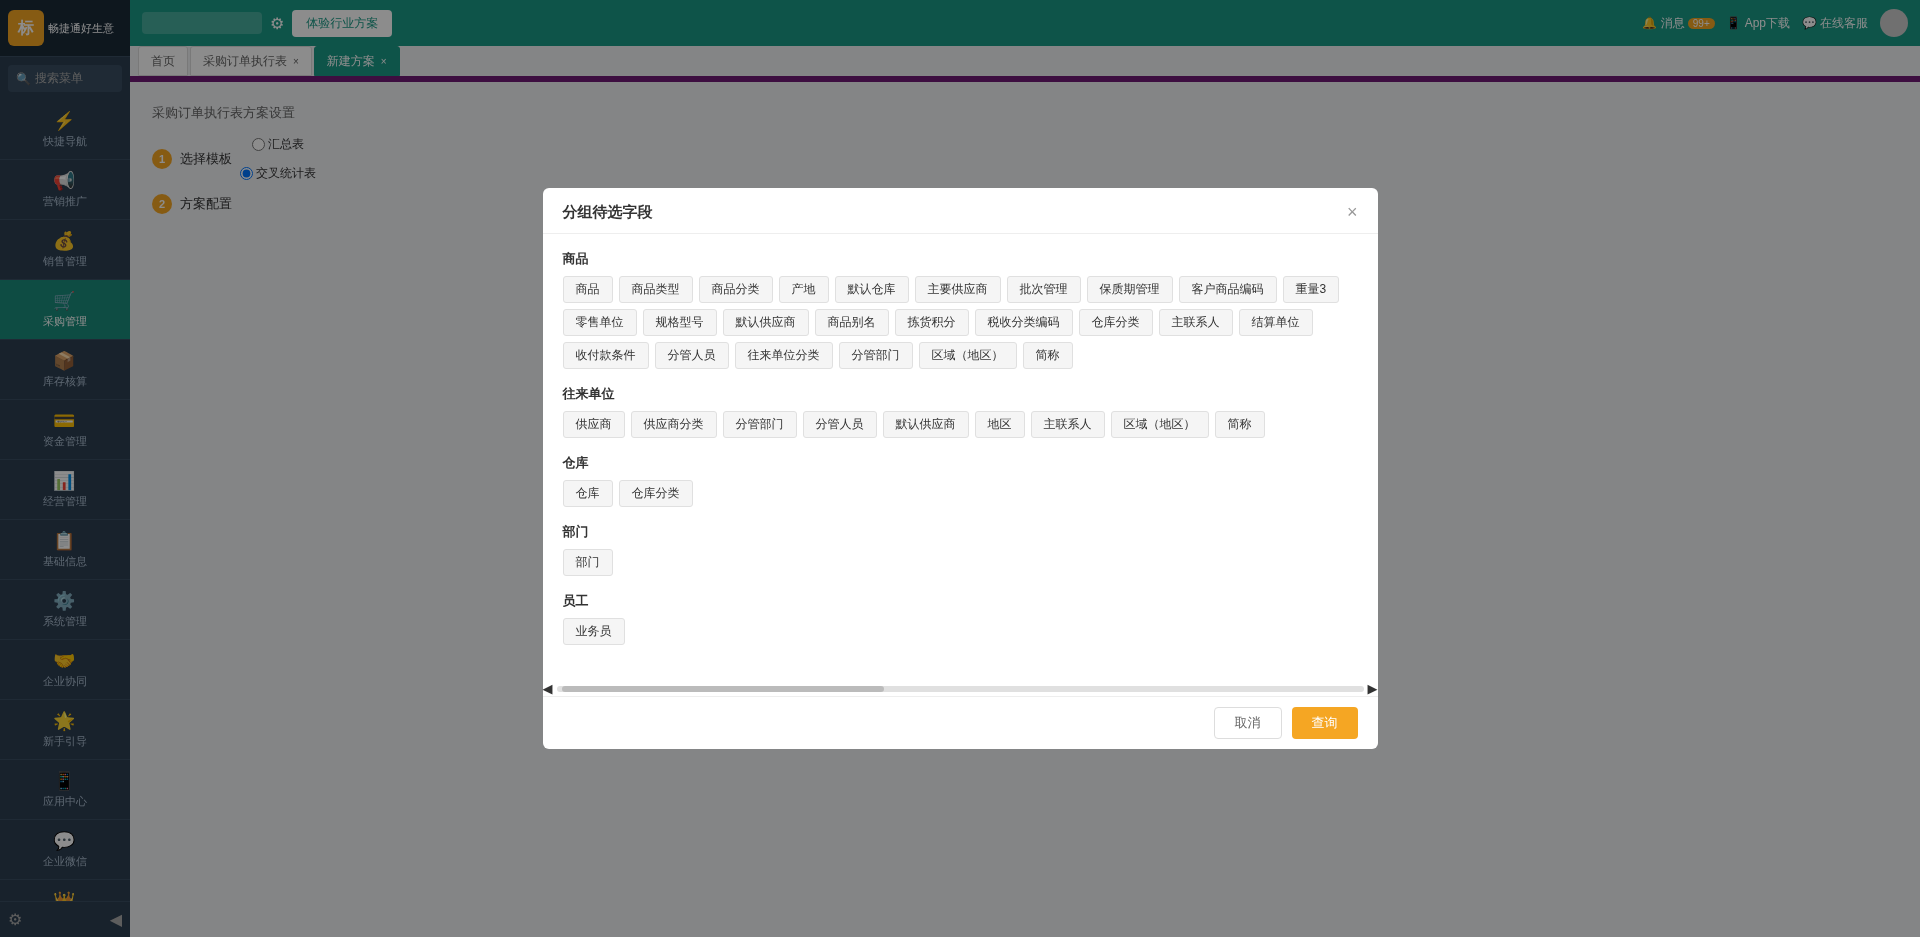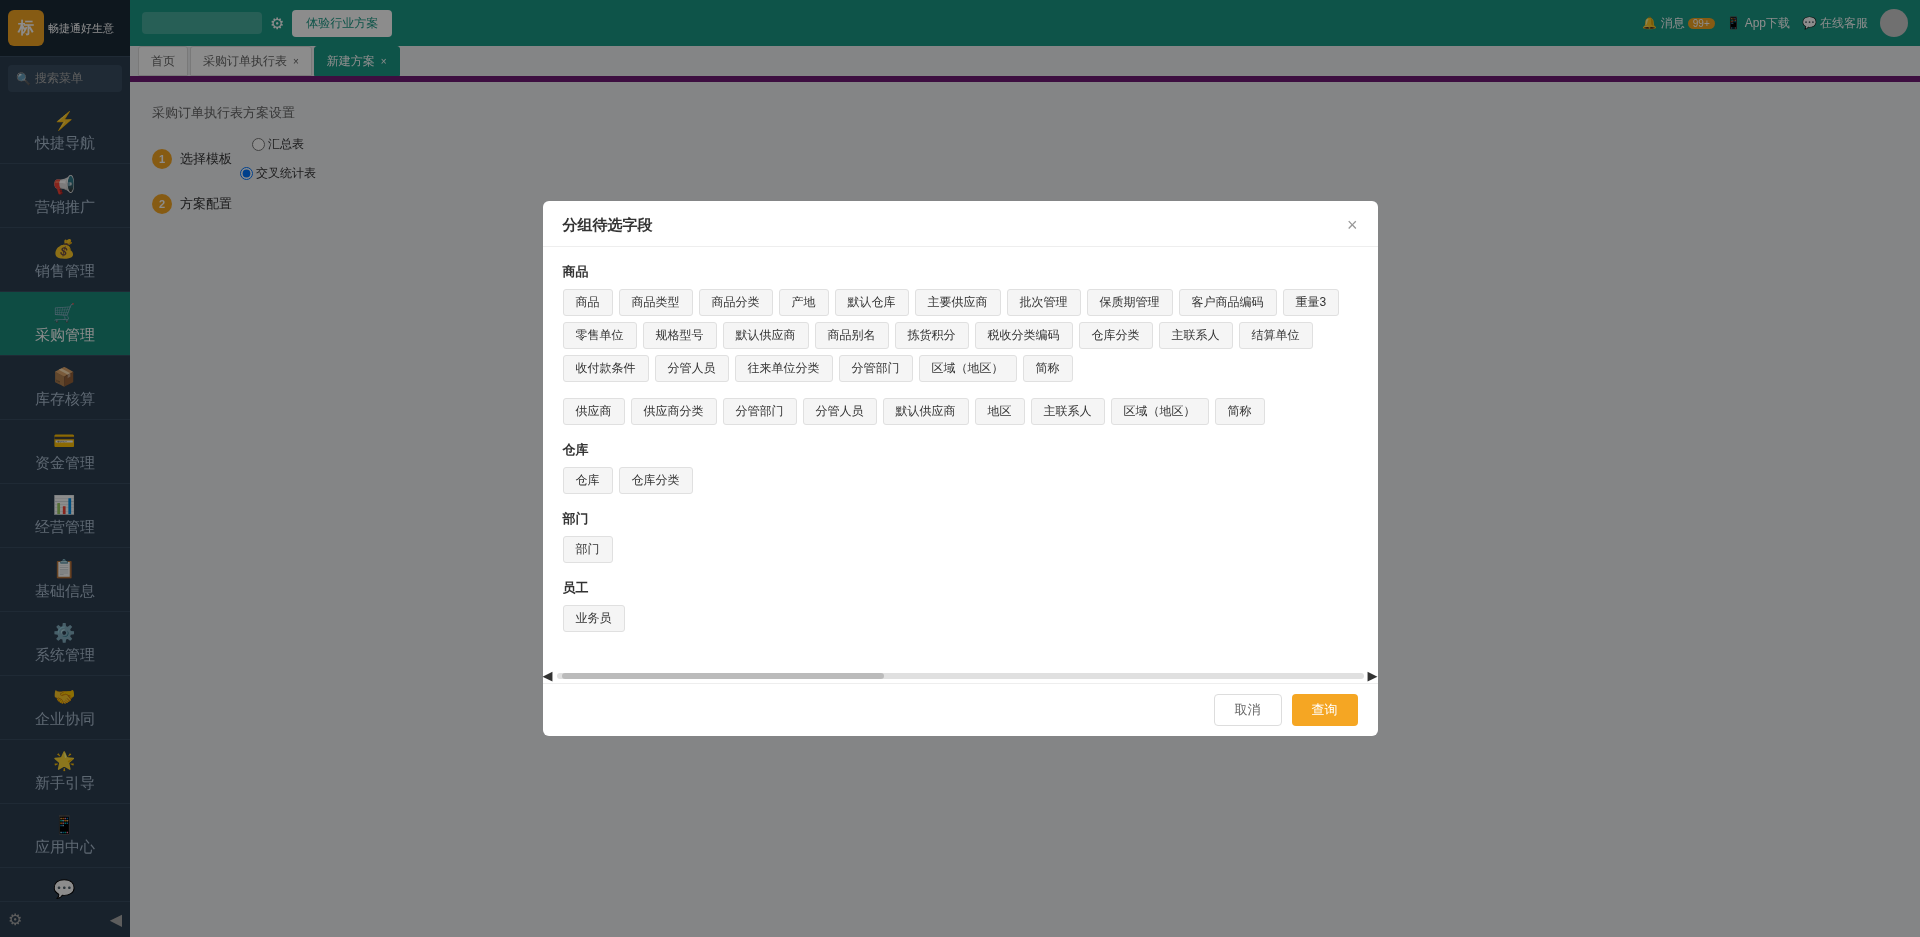--- a/index.html
+++ b/index.html
@@ -13,21 +13,21 @@
     
     .sidebar-logo { display: flex; align-items: center; padding: 10px 8px; background: #1a2a38; border-bottom: 1px solid #3a4e62; }
     .sidebar-logo-icon { width: 36px; height: 36px; background: #f5a623; border-radius: 6px; display: flex; align-items: center; justify-content: center; color: white; font-weight: bold; font-size: 16px; flex-shrink: 0; }
     .sidebar-logo-text { color: #fff; font-size: 11px; margin-left: 4px; line-height: 1.3; }
     .sidebar-search { padding: 8px; }
     .sidebar-search-btn { width: 100%; background: #3a4e62; border: none; color: #aaa; padding: 5px 8px; border-radius: 4px; cursor: pointer; text-align: left; font-size: 12px; display: flex; align-items: center; gap: 4px; }
     .sidebar-nav { flex: 1; overflow-y: auto; }
     .sidebar-item { display: flex; flex-direction: column; align-items: center; padding: 10px 4px; cursor: pointer; color: #aabdd0; border-bottom: 1px solid #3a4e62; }
     .sidebar-item.active { background: #1a8a7a; color: #fff; }
     .sidebar-item-icon { font-size: 18px; margin-bottom: 2px; }
-    .sidebar-item-label { font-size: 15px; text-align: right; }
+    .sidebar-item-label { font-size: 11px; text-align: right; }
     .sidebar-bottom { padding: 8px; display: flex; justify-content: space-between; border-top: 1px solid #3a4e62; }
     .sidebar-bottom-btn { background: none; border: none; color: #aaa; cursor: pointer; font-size: 16px; }
 
     
     .topbar { background: #1a9985; display: flex; align-items: center; padding: 0 12px; height: 46px; }
     .topbar-btn { background: #fff; border: none; color: #1a9985; padding: 5px 14px; border-radius: 4px; cursor: pointer; font-size: 12px; margin-left: 8px; }
     .topbar-settings { background: none; border: none; color: #fff; cursor: pointer; font-size: 16px; margin-left: 8px; }
     .topbar-right { display: flex; align-items: center; gap: 12px; margin-left: auto; }
     .topbar-right-item { color: #fff; font-size: 12px; display: flex; align-items: center; gap: 3px; cursor: pointer; }
     .badge { background: #f5a623; color: #fff; border-radius: 10px; padding: 0 5px; font-size: 10px; }
@@ -258,20 +258,21 @@
               <span class="field-tag">收付款条件</span>
               <span class="field-tag">分管人员</span>
               <span class="field-tag">往来单位分类</span>
               <span class="field-tag">分管部门</span>
               <span class="field-tag">区域（地区）</span>
               <span class="field-tag">简称</span>
             </div>
           </div>
 
           <div class="field-section">
+            <div class="section-title">往来单位</div>
             <div class="field-tags">
               <span class="field-tag">供应商</span>
               <span class="field-tag">供应商分类</span>
               <span class="field-tag">分管部门</span>
               <span class="field-tag">分管人员</span>
               <span class="field-tag">默认供应商</span>
               <span class="field-tag">地区</span>
               <span class="field-tag">主联系人</span>
               <span class="field-tag">区域（地区）</span>
               <span class="field-tag">简称</span>

